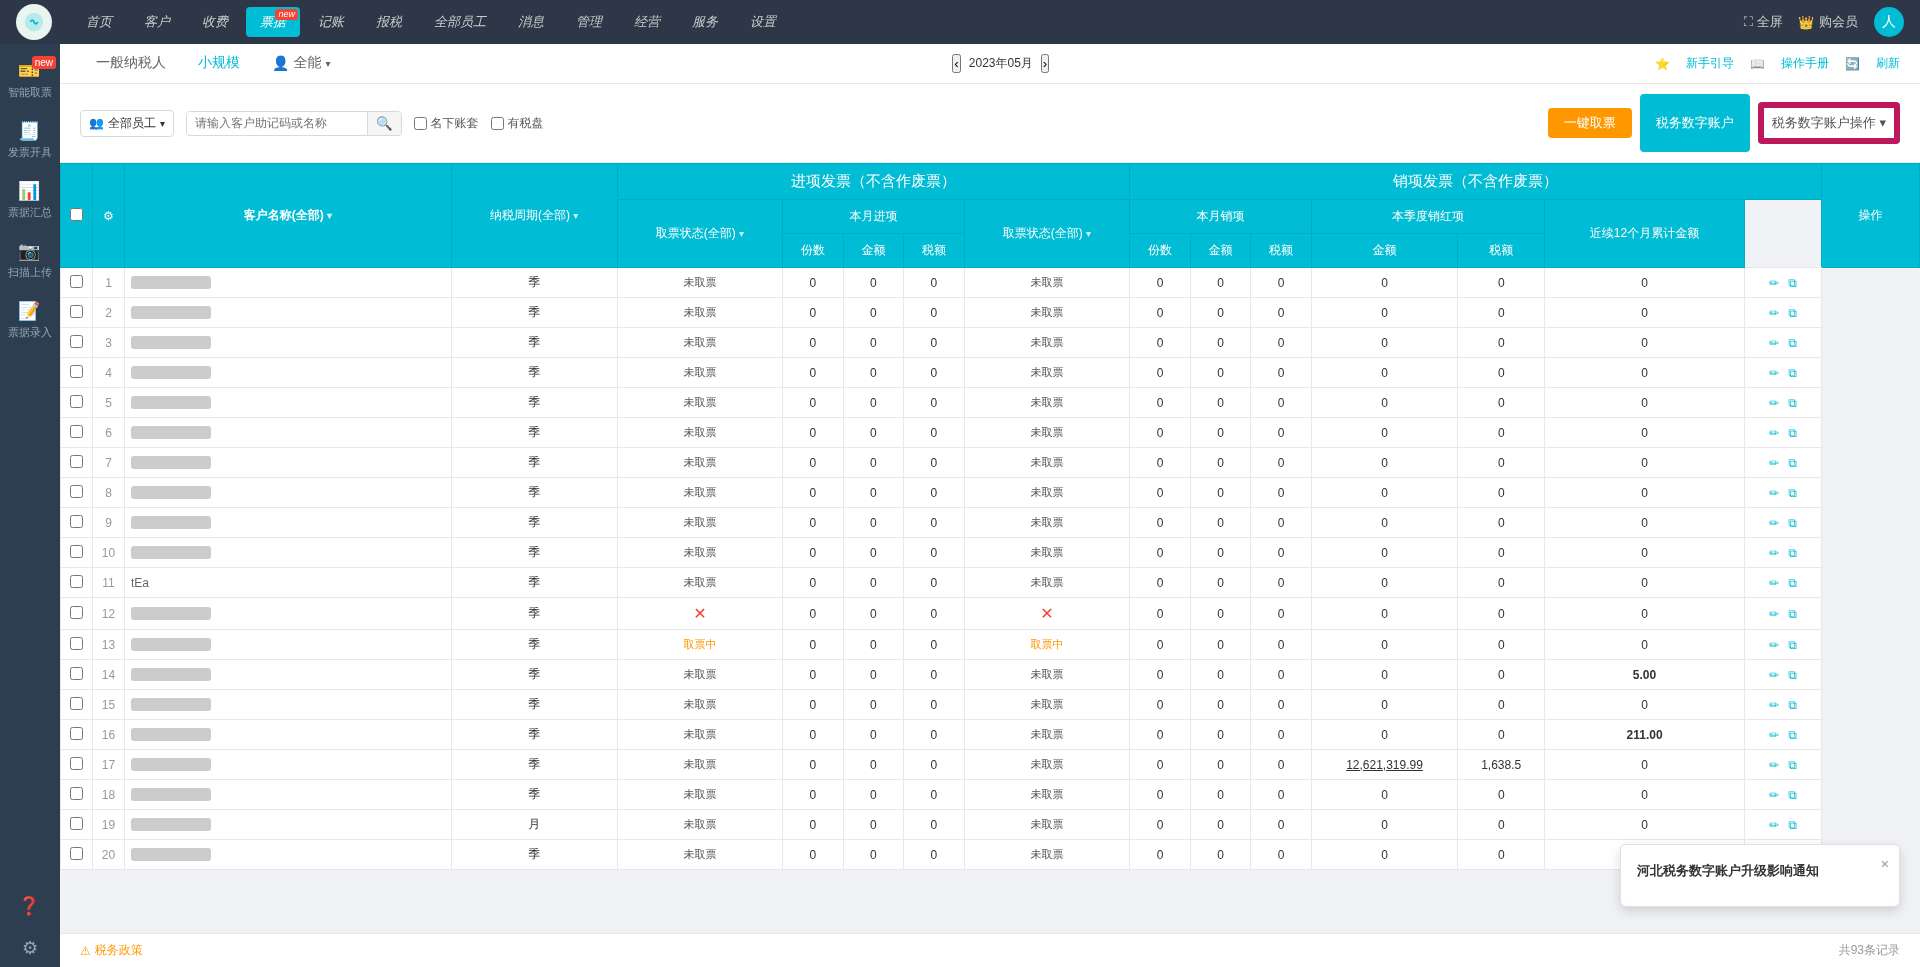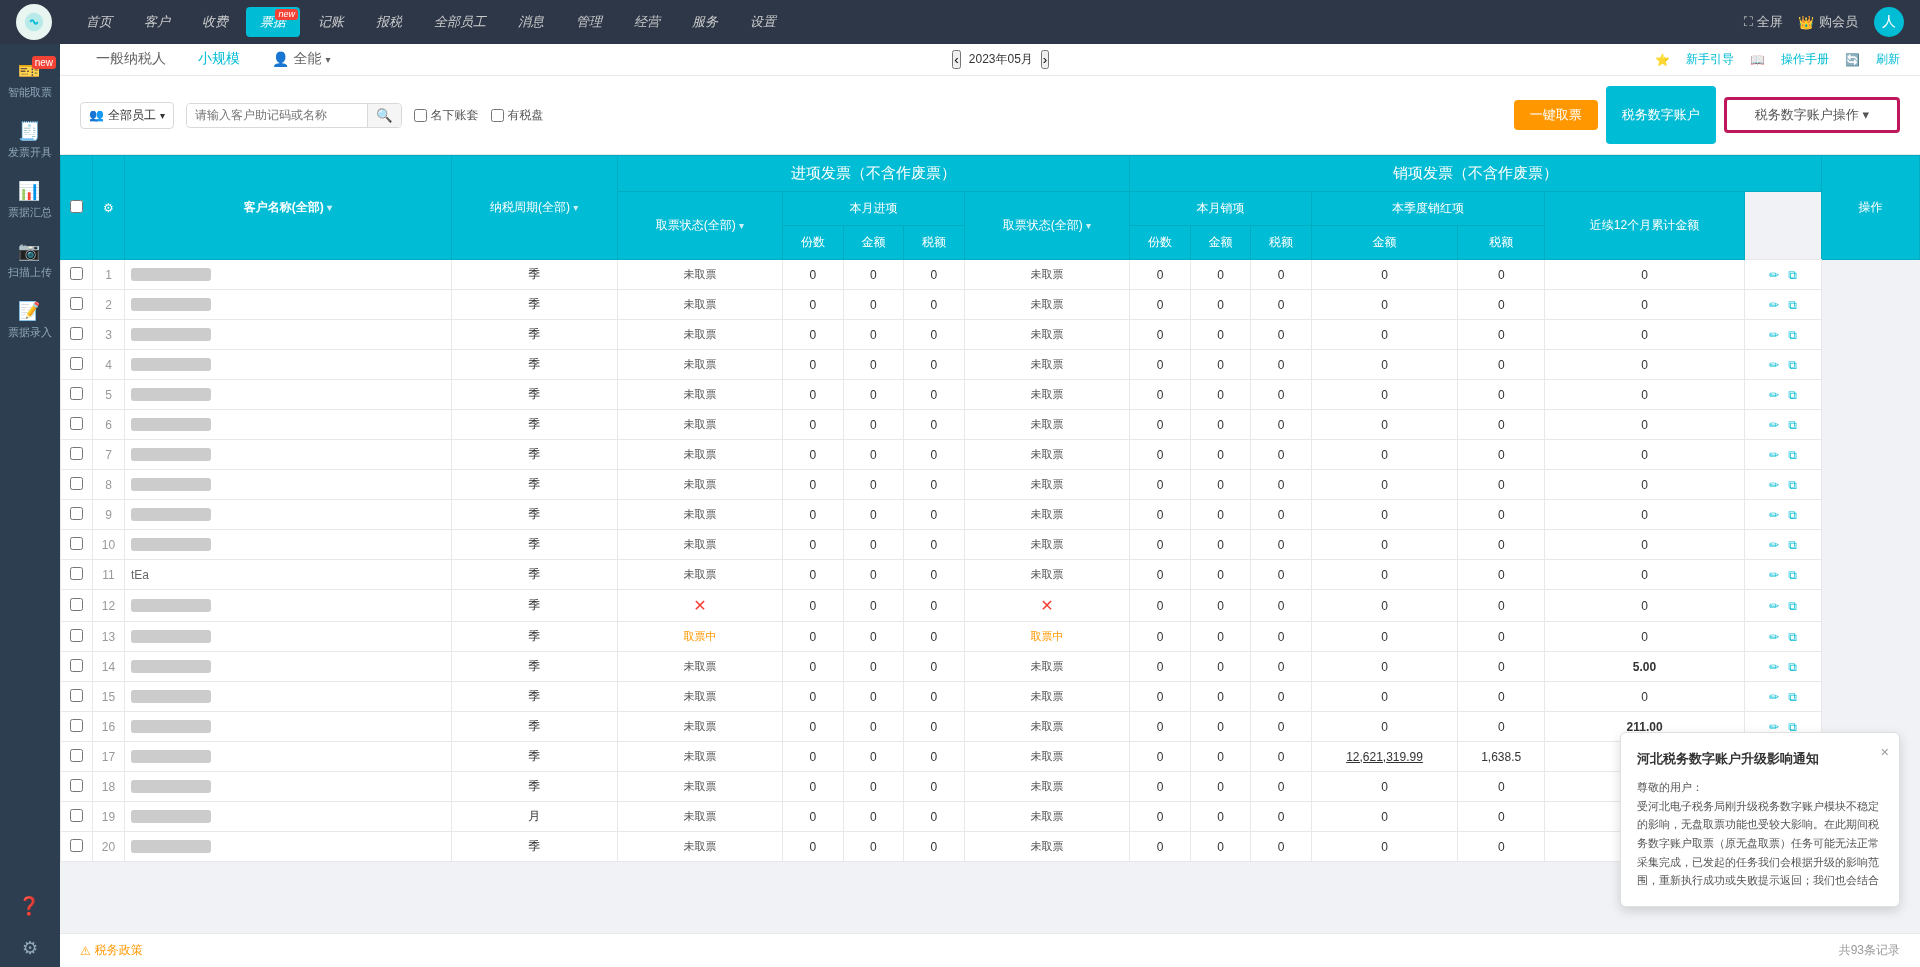--- a/index.html
+++ b/index.html
@@ -33,21 +33,21 @@
     .toolbar { background: #fff; padding: 10px 20px; display: flex; align-items: center; gap: 12px; border-bottom: 1px solid #e8e8e8; }
     .toolbar-left { display: flex; align-items: center; gap: 12px; flex: 1; }
     .employee-select { display: flex; align-items: center; border: 1px solid #d9d9d9; border-radius: 4px; padding: 4px 8px; font-size: 12px; gap: 4px; cursor: pointer; background: #fff; }
     .search-box { display: flex; align-items: center; border: 1px solid #d9d9d9; border-radius: 4px; overflow: hidden; }
     .search-box input { border: none; outline: none; padding: 4px 8px; font-size: 12px; width: 180px; color: #999; }
     .search-box .search-btn { background: #f5f5f5; border: none; border-left: 1px solid #d9d9d9; padding: 4px 8px; cursor: pointer; }
     .checkbox-label { display: flex; align-items: center; gap: 4px; font-size: 12px; color: #555; cursor: pointer; }
     .toolbar-right { display: flex; align-items: center; gap: 8px; }
     .btn-orange { background: #ff9800; color: #fff; border: none; border-radius: 4px; padding: 6px 16px; font-size: 13px; cursor: pointer; }
     .btn-teal { background: #00bcd4; color: #fff; border: none; border-radius: 4px; padding: 20px 16px; font-size: 13px; cursor: pointer; }
-    .btn-outline { background: #fff; color: #555; border: 3px solid #be185d; border-radius: 4px; padding: 6px 28px; font-size: 13px; cursor: pointer; display: flex; align-items: center; gap: 4px; }
+    .btn-outline { background: #fff; color: #555; border: 6px solid #be185d; border-radius: 4px; padding: 6px 8px; font-size: 13px; cursor: pointer; display: flex; align-items: center; gap: 4px; }
 
     
     .table-container { flex: 1; overflow: auto; padding: 0; }
     .data-table { width: 100%; border-collapse: collapse; font-size: 12px; }
     .data-table th { background: #00bcd4; color: #fff; padding: 8px 6px; text-align: center; font-weight: normal; border: 1px solid #00acc1; white-space: nowrap; }
     .data-table th.group-header { background: #00bcd4; font-size: 15px; }
     .data-table td { padding: 6px 6px; text-align: center; border: 1px solid #e8e8e8; background: #fff; color: #333; }
     .data-table .row-num { color: #999; width: 30px; }
     .data-table .client-name { text-align: left; max-width: 200px; }
     .blurred { display: inline-block; background: #ccc; border-radius: 3px; color: transparent; height: 13px; min-width: 80px; }
@@ -63,21 +63,21 @@
     .table-footer { background: #fff; padding: 8px 20px; display: flex; align-items: center; justify-content: space-between; border-top: 1px solid #e8e8e8; font-size: 12px; color: #ff9800; }
     .footer-policy { display: flex; align-items: center; gap: 4px; cursor: pointer; }
     .footer-count { color: #999; }
 
     
     .notification-popup { position: fixed; right: 20px; bottom: 60px; width: 280px; background: #fff; border: 1px solid #e0e0e0; border-radius: 6px; box-shadow: 0 4px 12px rgba(0,0,0,0.15); padding: 16px; font-size: 12px; color: #333; line-height: 1.6; z-index: 100; }
     .notification-popup .popup-title { font-size: 13px; font-weight: bold; color: #333; margin-bottom: 8px; }
     .notification-close { position: absolute; top: 8px; right: 10px; cursor: pointer; color: #999; font-size: 14px; }
 
     
-    .sub-tabs-row { display: flex; align-items: center; padding: 0 20px; background: #fff; border-bottom: 1px solid #e8e8e8; height: 32px; }
+    .sub-tabs-row { display: flex; align-items: center; padding: 0 20px; background: #fff; border-bottom: 1px solid #e8e8e8; height: 40px; }
     .sub-tabs-left { display: flex; align-items: center; gap: 0; }
     .date-center { display: flex; align-items: center; gap: 8px; margin: 0 auto; }
     .sub-tabs-right { display: flex; align-items: center; gap: 16px; font-size: 12px; color: #00bcd4; cursor: pointer; }
 
     .checkbox-cell { width: 32px; }
     .settings-cell { width: 32px; }
 
     .filter-icon { font-size: 10px; color: rgba(255,255,255,0.8); cursor: pointer; }
   </style>
 </head>
@@ -817,15 +817,13 @@
       </div>
       <div class="footer-count">共93条记录</div>
     </div>
 
   </div>
 </div>
 
 <div class="notification-popup">
   <div class="popup-title">河北税务数字账户升级影响通知</div>
   <span class="notification-close">×</span>
-  <div style="white-space:pre-wrap; font-size:11px; color:#555; line-height:1.7;">尊敬的用户：
-受河北电子税务局刚升级税务数字账户模块不稳定的影响，无盘取票功能也受较大影响。在此期间税务数字账户取票（原无盘取票）任务可能无法正常采集完成，已发起的任务我们会根据升级的影响范围，重新执行成功或失败提示返回；我们也会结合</div>
 </div>
 
 </body></html>

